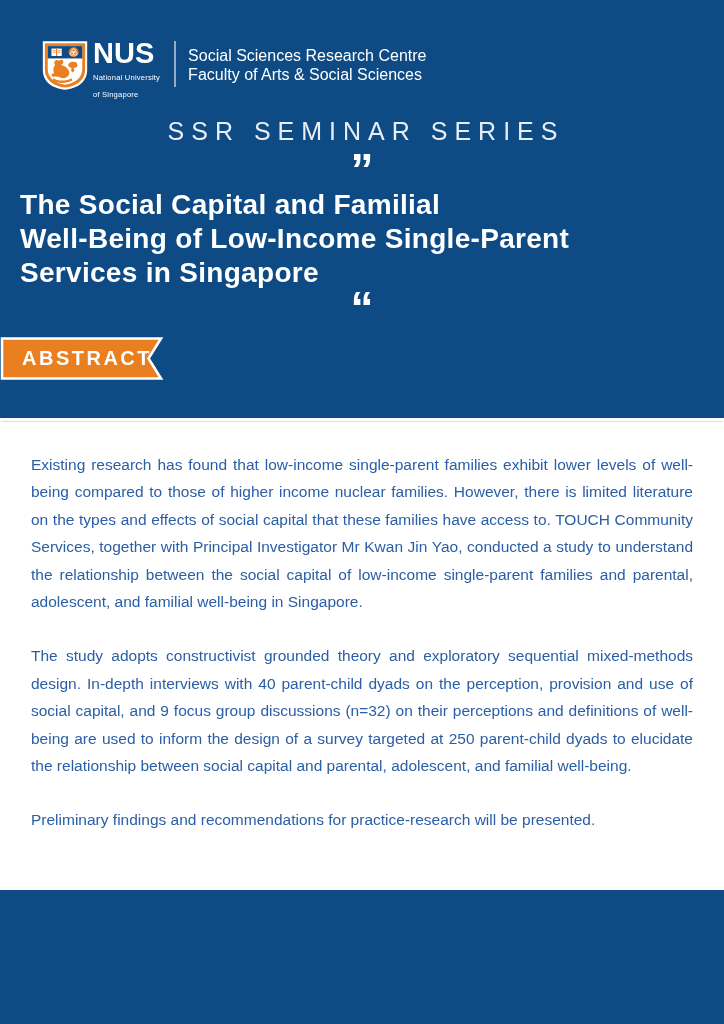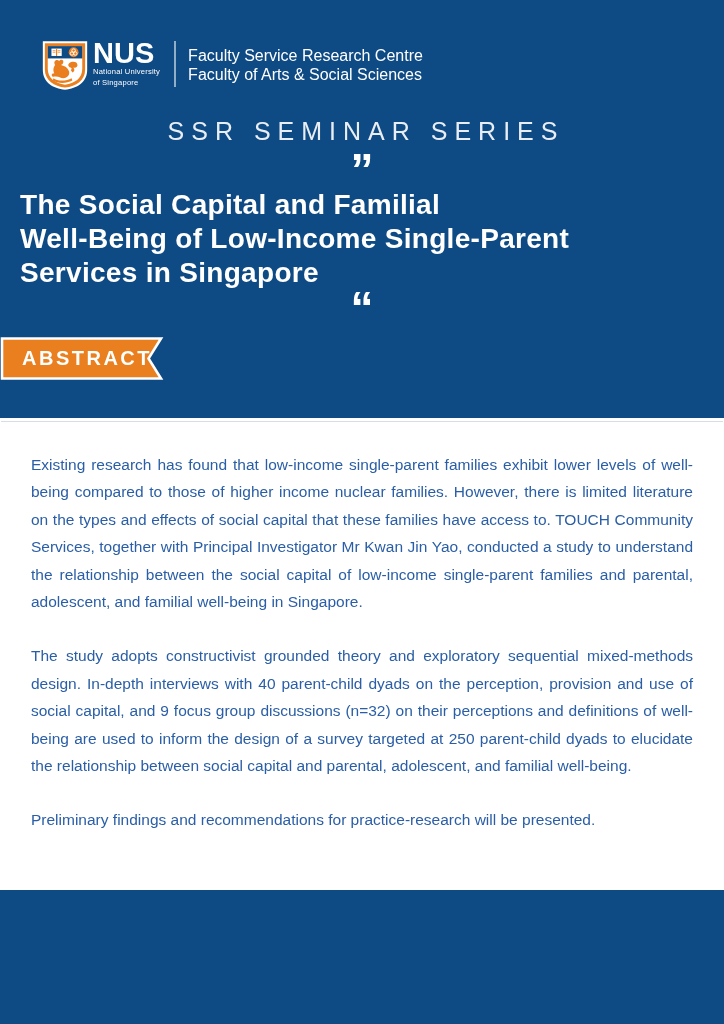--- a/index.html
+++ b/index.html
@@ -8,21 +8,21 @@
     background:#0e4a84;overflow:hidden;
     font-family:"Liberation Sans",sans-serif;
     display:flex;flex-direction:column;
   }
   
   .header{height:418px;box-sizing:border-box;flex:0 0 auto;color:#fff;}
   .logo-row{display:flex;align-items:flex-start;padding:40px 0 0 42px;height:52px;}
   .shield{width:46px;height:50px;flex:0 0 auto;}
   .wordmark{margin-left:5px;line-height:1;}
   .wordmark .acr{font-size:29px;font-weight:700;letter-spacing:0;line-height:26px;}
-  .wordmark .sub{font-size:7.6px;line-height:8.6px;letter-spacing:.2px;margin-top:2px;}
+  .wordmark .sub{font-size:7.6px;line-height:8.6px;letter-spacing:.2px;margin-top:8px;}
   .logo-divider{width:2px;height:46px;background:rgba(255,255,255,.55);margin:1px 12px 0 14px;}
   .dept{font-size:16px;line-height:19px;padding-top:6px;font-weight:400;}
   .series-title{
     margin-top:24px;text-align:center;color:#e9eef5;
     font-size:25px;letter-spacing:7px;font-weight:400;line-height:30px;margin-left:8px;
   }
   .quote{
     text-align:center;color:#fff;font-weight:700;font-size:46px;
     height:34px;line-height:40px;overflow:visible;
   }
@@ -87,21 +87,21 @@
           <path d="M14,46 c4,4 16,4 22,0 l1,3 c-7,4 -18,4 -24,0 Z"></path>
         </g>
       </svg>
       <div class="wordmark">
         <div class="acr">NUS</div>
         <div class="sub">National University</div>
         <div class="sub">of Singapore</div>
       </div>
       <div class="logo-divider"></div>
       <div class="dept">
-        <div>Faculty Service Research Centre</div>
+        <div>Social Sciences Research Centre</div>
         <div>Faculty of Arts &amp; Social Sciences</div>
       </div>
     </div>
 
     <div class="series-title">SSR SEMINAR SERIES</div>
 
     <div class="quote close">”</div>
 
     <h1 class="seminar-title" style="margin-block:4px 0;">
       <span>The Social Capital and Familial</span>

